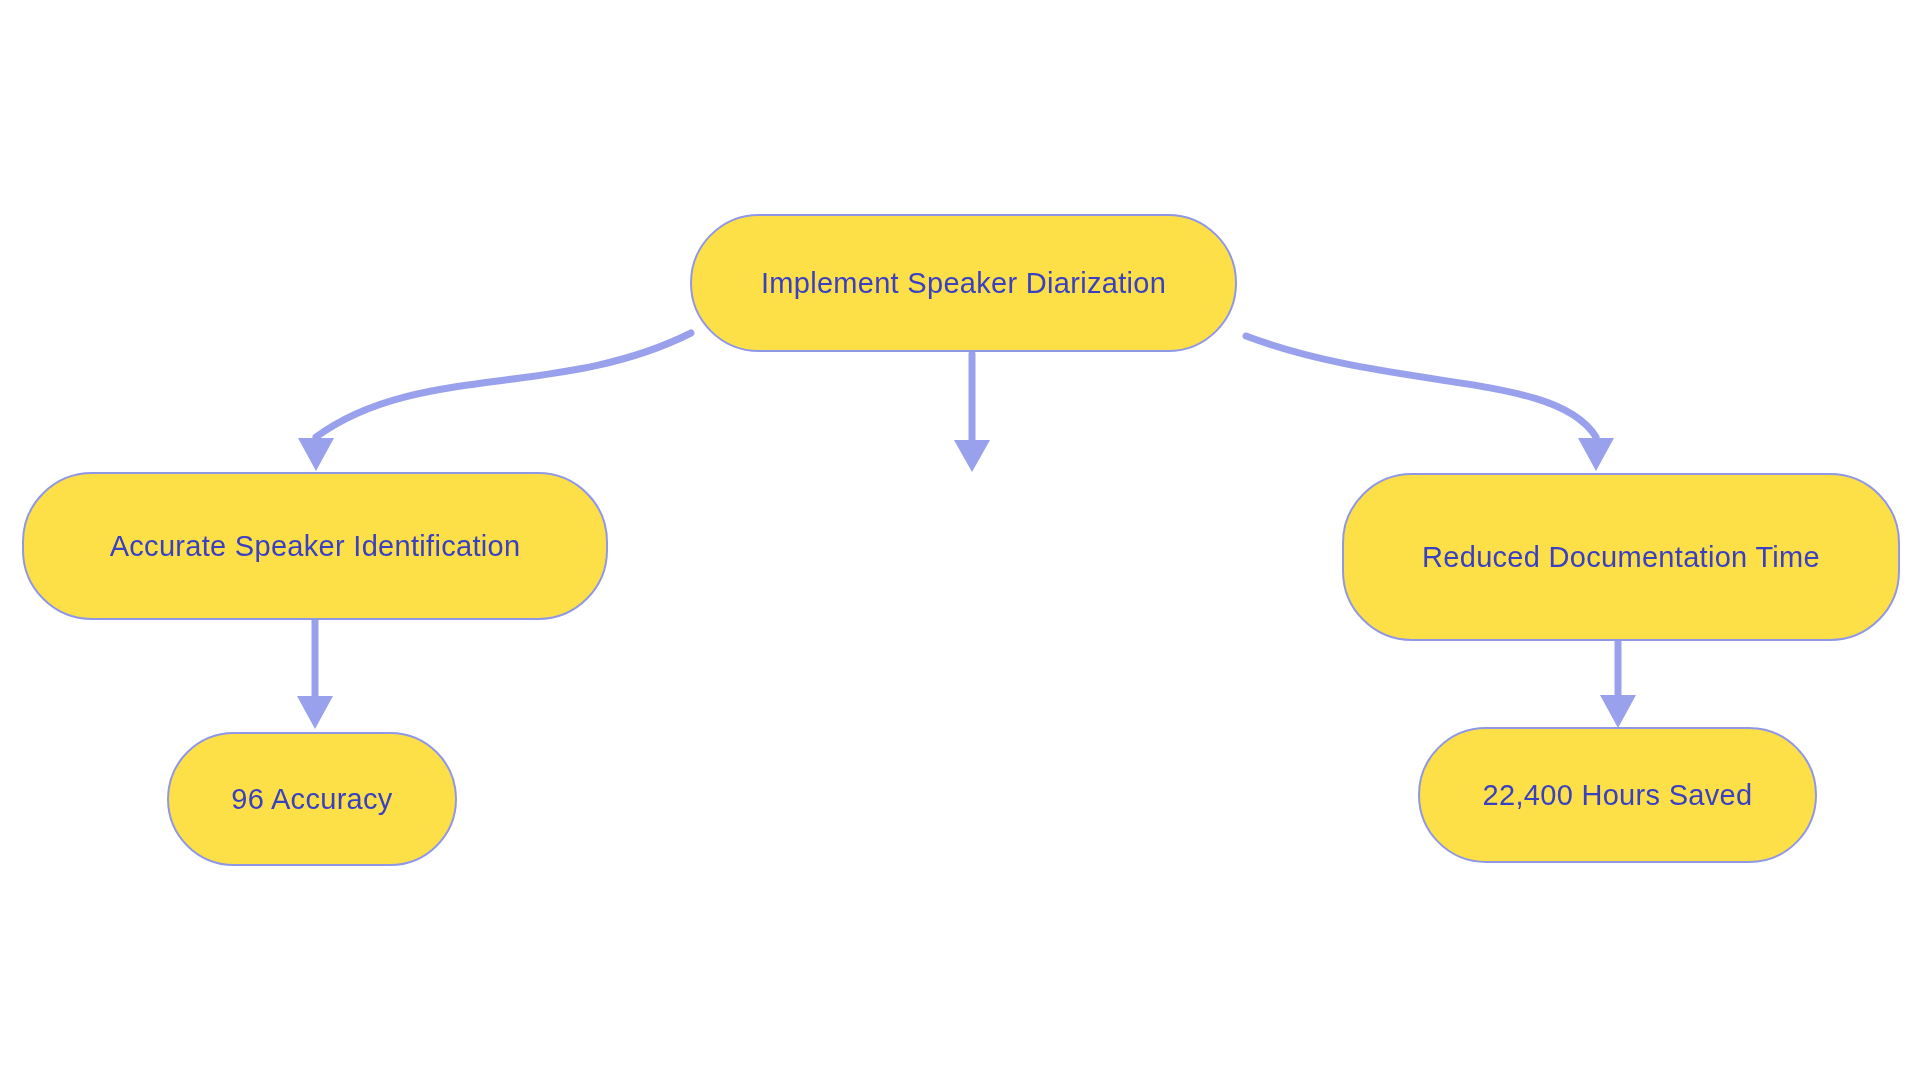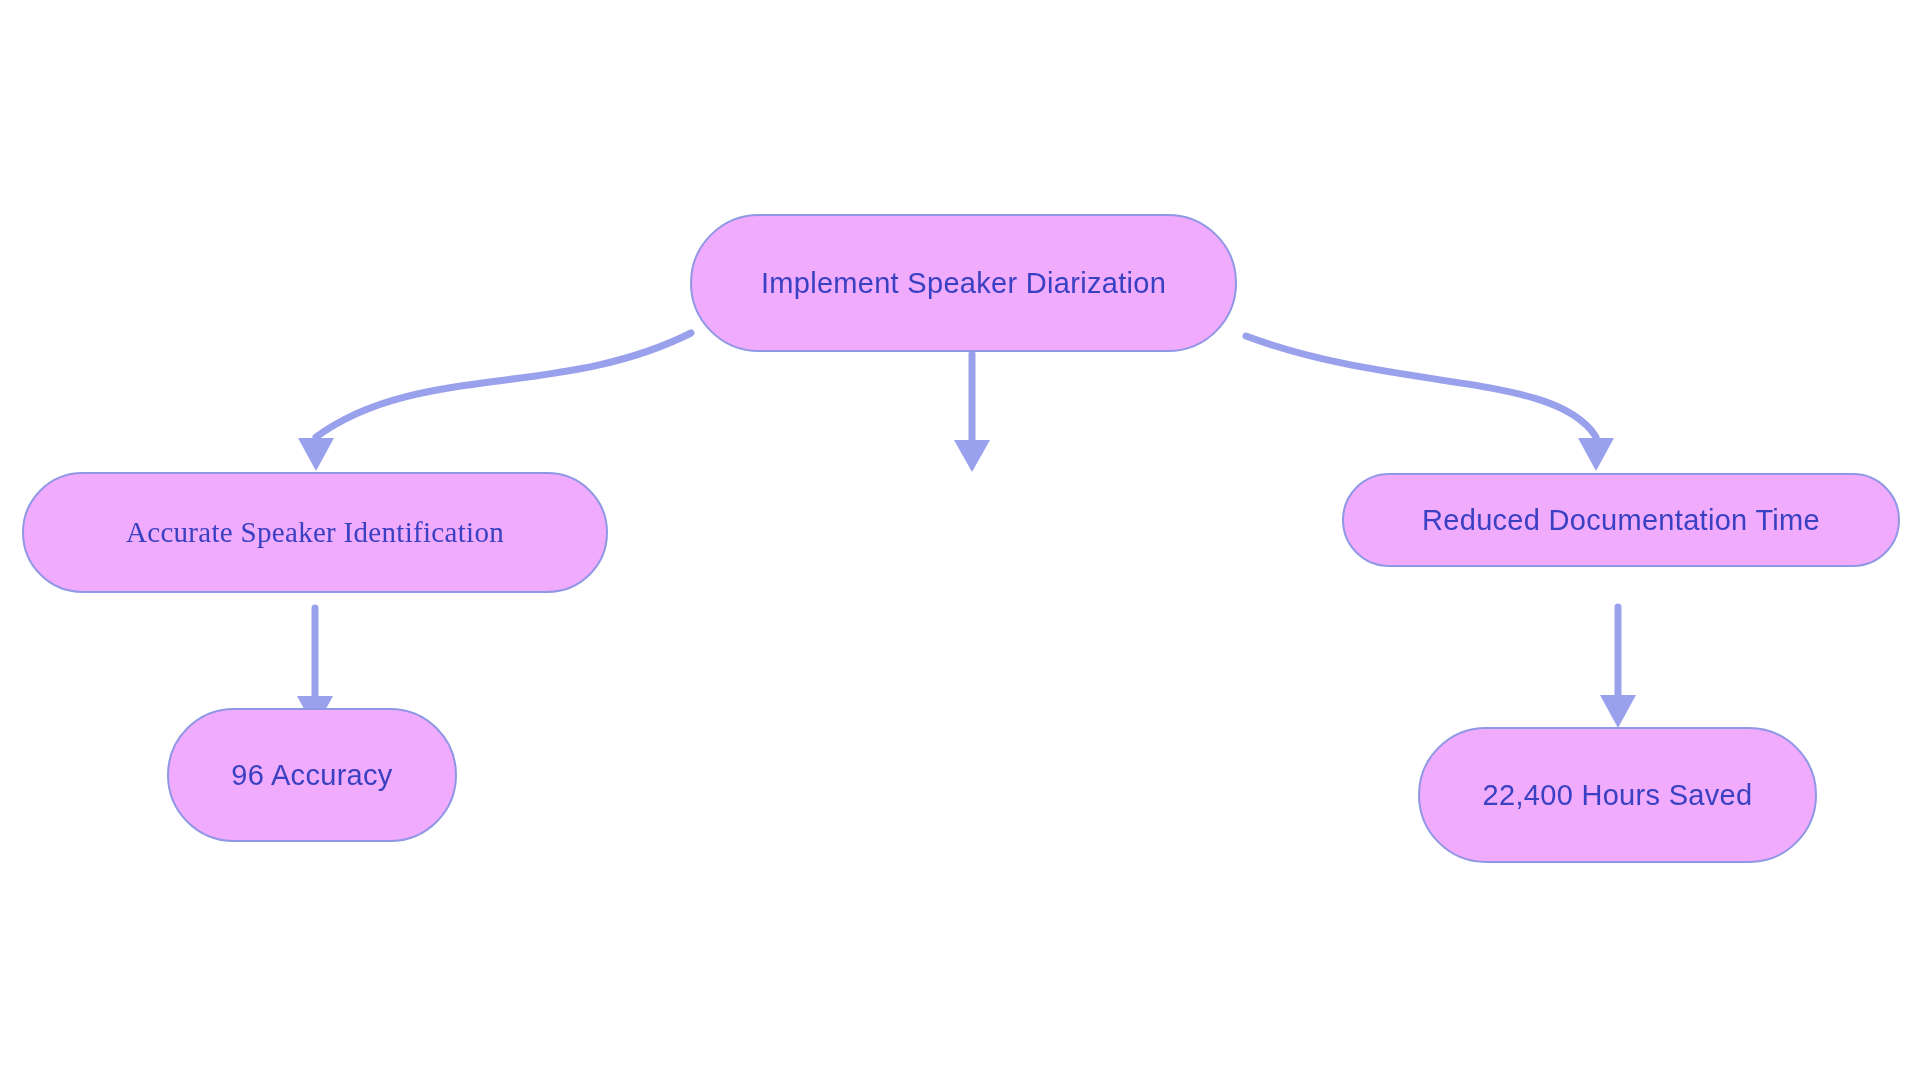--- a/index.html
+++ b/index.html
@@ -19,39 +19,39 @@
   }
   .edges {
     position: absolute;
     left: 0;
     top: 0;
     z-index: 1;
   }
   .node {
     position: absolute;
     box-sizing: border-box;
-    background: #f0abfc;
+    background: #fde047;
     border: 2px solid #9098e6;
     border-radius: 70px;
     display: flex;
     align-items: center;
     justify-content: center;
     color: #3a40c2;
     font-size: 29px;
     font-weight: 400;
     letter-spacing: 0.3px;
     text-align: center;
     white-space: nowrap;
     z-index: 2;
   }
   .node-root        { left: 690px;  top: 214px; width: 547px; height: 138px; }
-  .node-child-left  { left: 22px;   top: 472px; width: 586px; height: 121px; font-family: Liberation Serif, serif; }
+  .node-child-left  { left: 22px;   top: 472px; width: 586px; height: 148px; }
   .node-child-center{ left: 725px;  top: 471px; width: 494px; height: 135px; }
-  .node-child-right { left: 1342px; top: 473px; width: 558px; height: 94px; }
-  .node-leaf-left   { left: 167px;  top: 708px; width: 290px; height: 134px; }
+  .node-child-right { left: 1342px; top: 473px; width: 558px; height: 168px; }
+  .node-leaf-left   { left: 167px;  top: 732px; width: 290px; height: 134px; }
   .node-leaf-right  { left: 1418px; top: 727px; width: 399px; height: 136px; }
 </style>
 </head>
 <body>
 
 <div class="canvas">
 
   <svg class="edges" width="1920" height="1083" viewBox="0 0 1920 1083">
     <g stroke="#9aa1ec" stroke-width="7" fill="none" stroke-linecap="round">
       <path d="M 691 333 C 560 399, 418 362, 316 437"></path>

